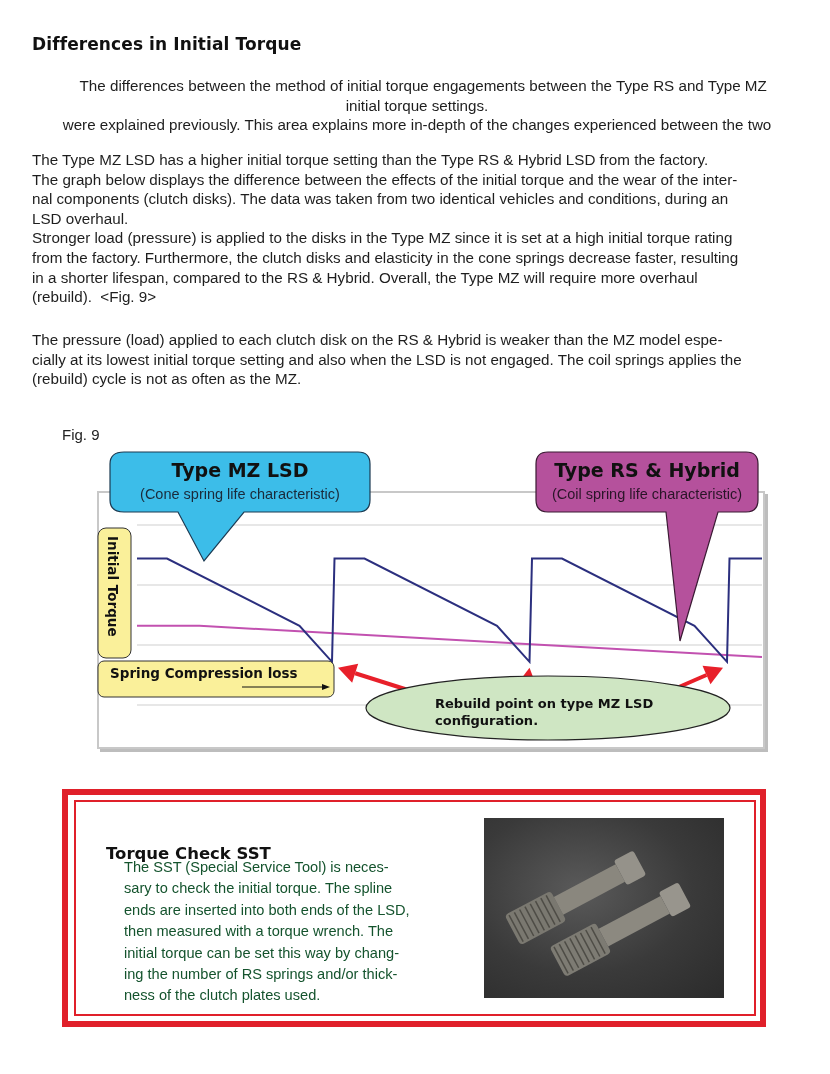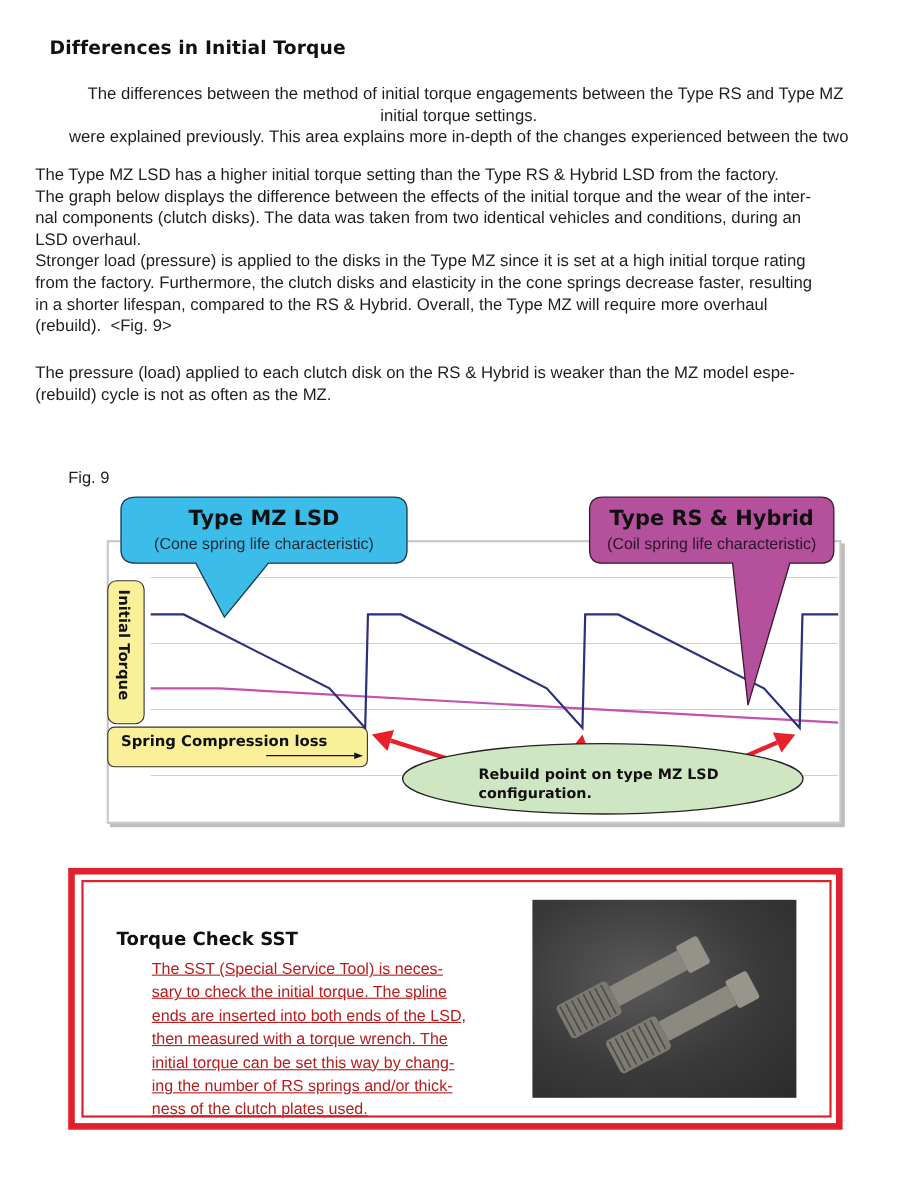--- a/index.html
+++ b/index.html
@@ -1,35 +1,35 @@
 <!DOCTYPE html>
 <html><head>
 <meta charset="utf-8">
 <style>
   html, body { margin:0; padding:0; background:#ffffff; }
   body { width:830px; height:1074px; position:relative; overflow:hidden;
          font-family:"Liberation Sans", sans-serif; color:#1a1a1a; }
   .title { position:absolute; left:32px; top:34px; font-family:"DejaVu Sans", sans-serif;
-           font-weight:bold; font-size:17px; color:#111; letter-spacing:0.1px;margin-left:13px; }
+           font-weight:bold; font-size:17px; color:#111; letter-spacing:0.1px; }
   .para { position:absolute; left:32px; width:770px; font-size:15.2px; line-height:19.6px;
           color:#1e1e1e; margin:0; }
   .para .line { display:block; white-space:nowrap; }
   #p1 { top:76px;text-align:center; }
   #p2 { top:150px; }
   #p3 { top:330px; }
   .fig-label { position:absolute; left:62px; top:426px; font-size:15px; color:#222;text-align:right; }
 
   #chart { position:absolute; left:0; top:0; width:830px; height:780px; pointer-events:none; }
   #chart * { pointer-events:auto; }
   .chart-text-bold { font-family:"DejaVu Sans", sans-serif; font-weight:bold; }
 
   .sst-title { position:absolute; left:106px; top:820px; font-family:"DejaVu Sans", sans-serif;
                font-weight:bold; font-size:16.5px; color:#111;margin-top:24px; }
   .sst-body { position:absolute; left:124px; top:857px; width:340px; font-size:14.6px;
-              line-height:21.4px; color:#b91c1c; margin:14px;text-decoration:underline; }
+              line-height:21.4px; color:#14532d; margin:0; }
   .sst-body .line { display:block; white-space:nowrap; }
   .frame-outer { position:absolute; left:62px; top:789px; width:692px; height:226px;
                  border:6px solid #e0202a; }
   .frame-inner { position:absolute; left:74px; top:800px; width:678px; height:212px;
                  border:2px solid #e0202a; }
   .photo { position:absolute; left:484px; top:818px; width:240px; height:180px;
            background:radial-gradient(ellipse at 40% 40%, #5a5a5a 0%, #3a3a3a 55%, #2b2b2b 100%); }
 </style>
 </head>
 <body>
@@ -48,20 +48,21 @@
   <span class="line">nal components (clutch disks). The data was taken from two identical vehicles and conditions, during an</span>
   <span class="line">LSD overhaul.</span>
   <span class="line">Stronger load (pressure) is applied to the disks in the Type MZ since it is set at a high initial torque rating</span>
   <span class="line">from the factory. Furthermore, the clutch disks and elasticity in the cone springs decrease faster, resulting</span>
   <span class="line">in a shorter lifespan, compared to the RS &amp; Hybrid. Overall, the Type MZ will require more overhaul</span>
   <span class="line" style="white-space:pre">(rebuild).  &lt;Fig. 9&gt;</span>
 </p>
 
 <p class="para" id="p3">
   <span class="line">The pressure (load) applied to each clutch disk on the RS &amp; Hybrid is weaker than the MZ model espe-</span>
+  <span class="line">cially at its lowest initial torque setting and also when the LSD is not engaged. The coil springs applies the</span>
   <span class="line">(rebuild) cycle is not as often as the MZ.</span>
 </p>
 
 <div class="fig-label">Fig. 9</div>
 
 <svg id="chart" width="830" height="780" viewBox="0 0 830 780" xmlns="http://www.w3.org/2000/svg">
 
   <rect x="100" y="494" width="668" height="258" fill="#bdbdbd"></rect>
   <rect x="98" y="492" width="666" height="256" fill="#ffffff" stroke="#c8c8c8" stroke-width="2"></rect>
   <g id="gridlines">

